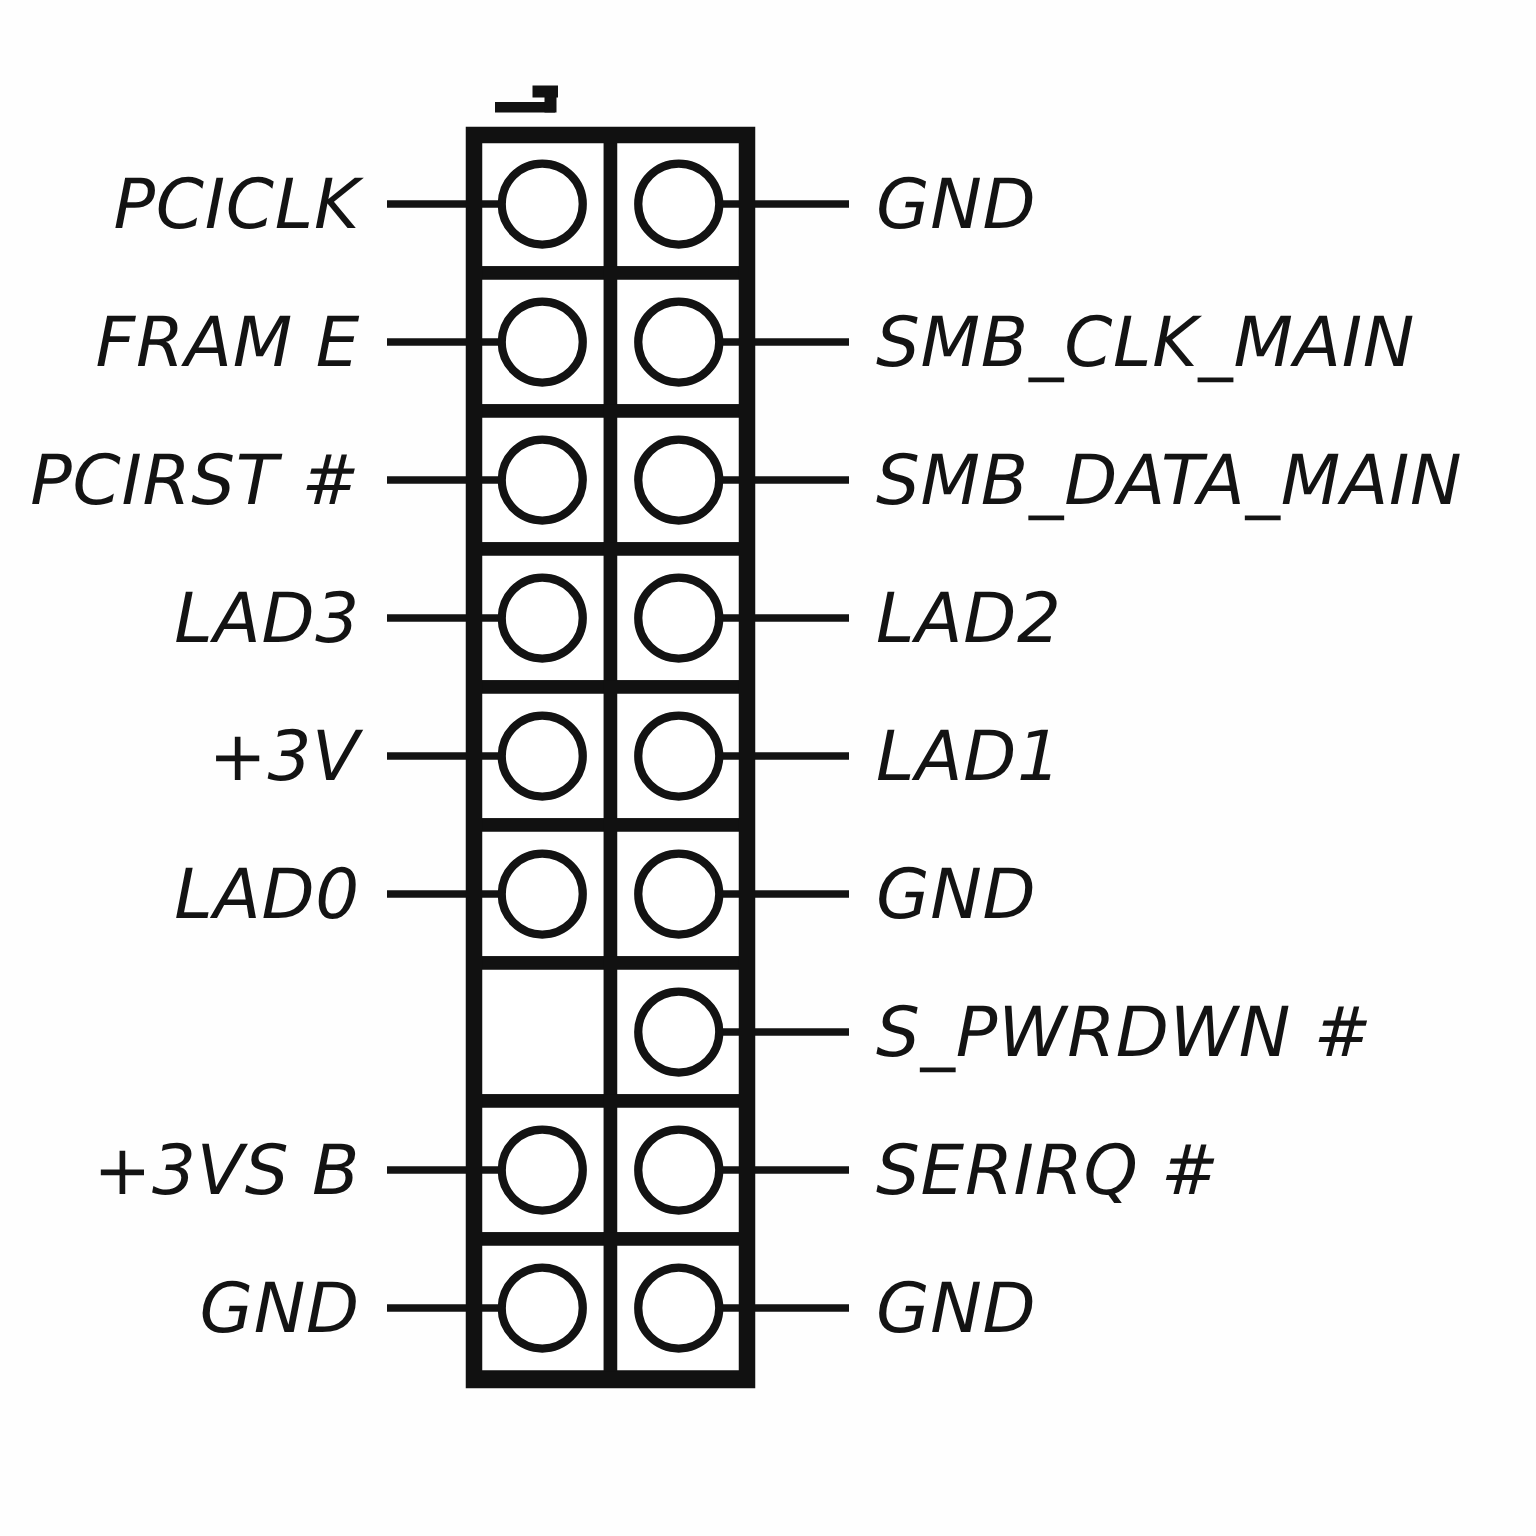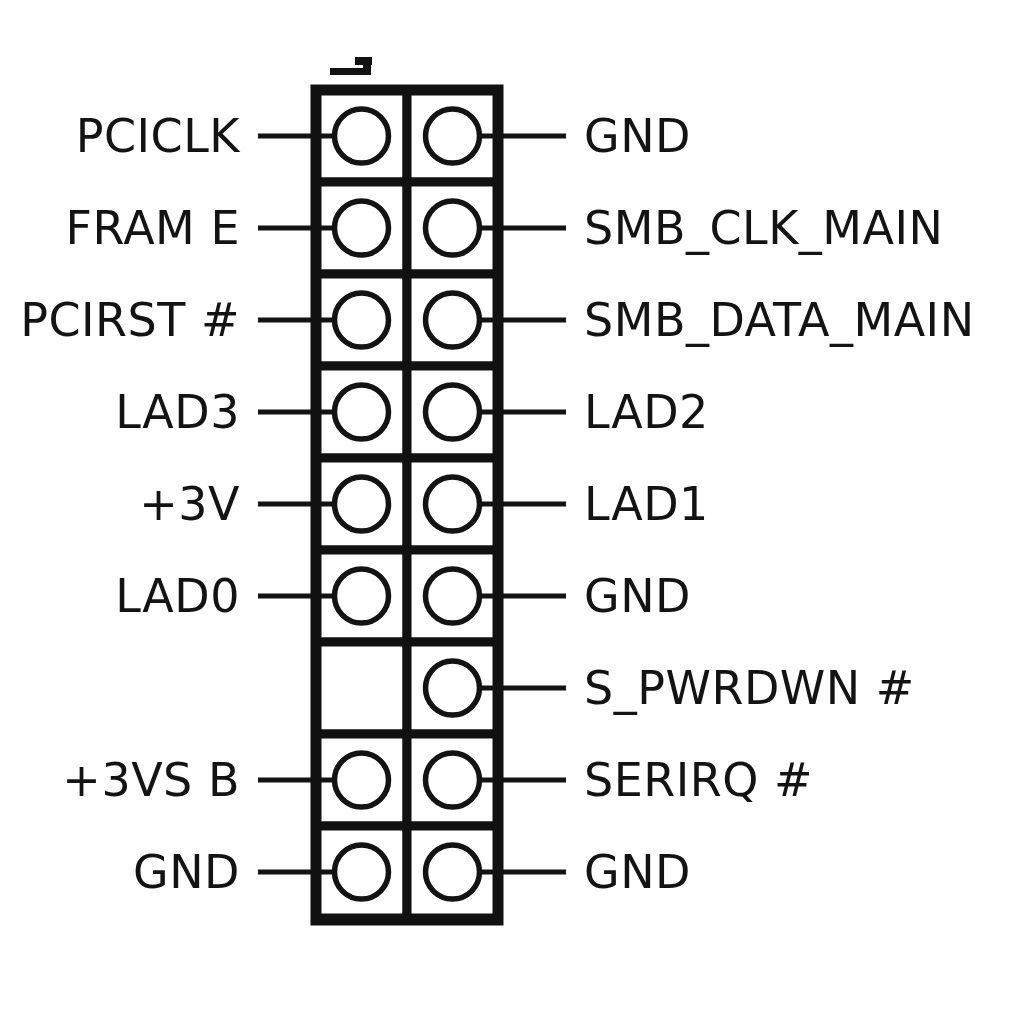--- a/index.html
+++ b/index.html
@@ -15,20 +15,21 @@
     font-family: "DejaVu Sans", "Liberation Sans", sans-serif;
     position: relative;
   }
   #stage {
     position: absolute;
     left: 0;
     top: 0;
     width: 1024px;
     height: 1024px;
     background: #fefefe;
+    font-style: italic;
   }
   #watermark {
     position: absolute;
     left: 10px;
     top: 6px;
     width: 240px;
     height: 80px;
     opacity: 0.018;
     color: #333;
     font-size: 60px;

